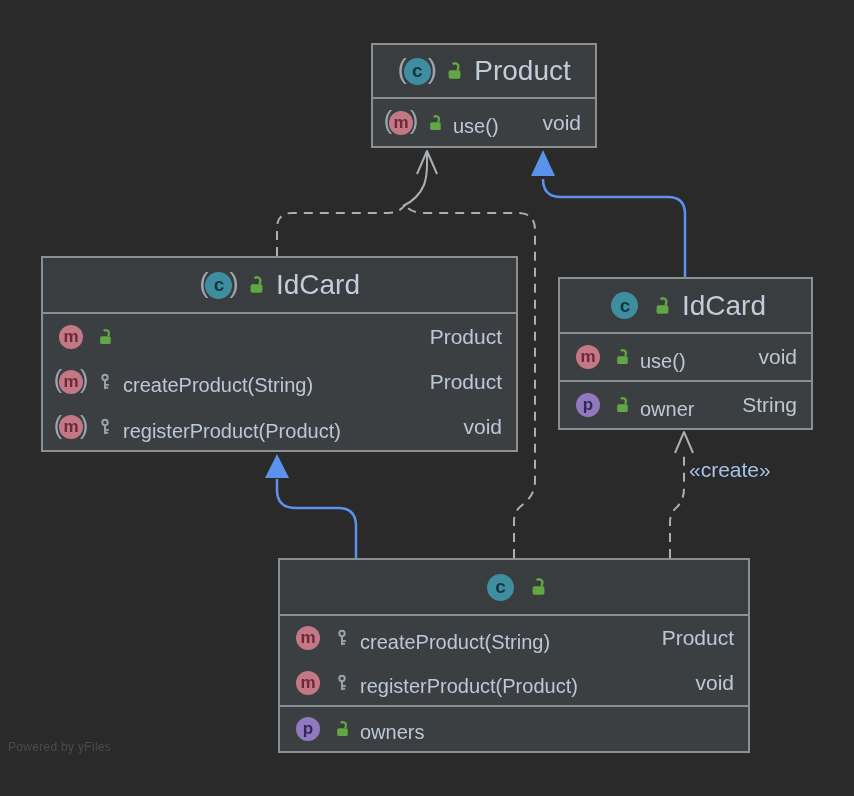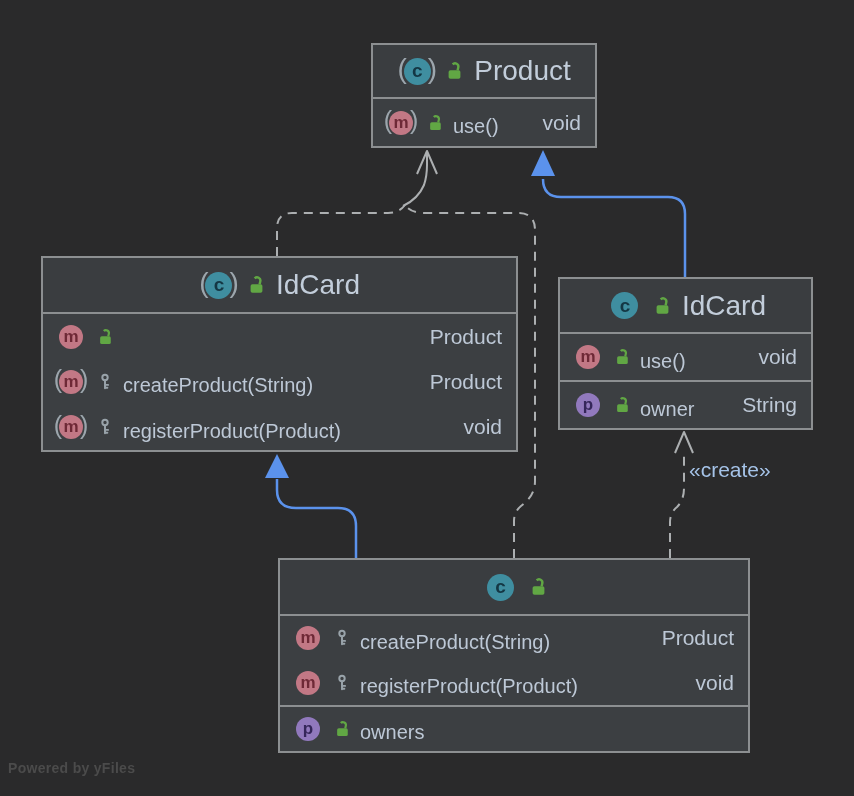--- a/index.html
+++ b/index.html
@@ -42,22 +42,22 @@
   .hdr .circ { width:27px; height:27px; font-size:19px; }
   .c-ic { background:#3F8EA0; color:#143744; }
   .m-ic { background:#C27885; color:#6E2936; }
   .p-ic { background:#9179BD; color:#35265A; }
   .paren { color:#9CA6AD; font-size:25px; font-weight:400; margin:0 -3px;
            transform:translateY(-2px); }
   .hdr .paren { font-size:28px; }
   .vis { margin-left:7px; display:inline-flex; flex:0 0 auto; }
 
   .watermark {
-    position:absolute; left:8px; top:760px; z-index:3;
-    font-size:14px; color:#4B4B4B; letter-spacing:.3px;font-weight:bold;
+    position:absolute; left:8px; top:740px; z-index:3;
+    font-size:12px; color:#4B4B4B; letter-spacing:.3px;
   }
 </style>
 </head>
 <body>
 
 <div class="canvas">
 
   <svg width="0" height="0" style="position:absolute" aria-hidden="true">
     <symbol id="ic-lock" viewBox="0 0 20 20">
       <path d="M13.6 9.2 V6.4 a3.3 3.3 0 0 0 -6.2 -1.6" fill="none" stroke="#61A744" stroke-width="2.4" transform="rotate(14 13.6 9.2)"></path>

